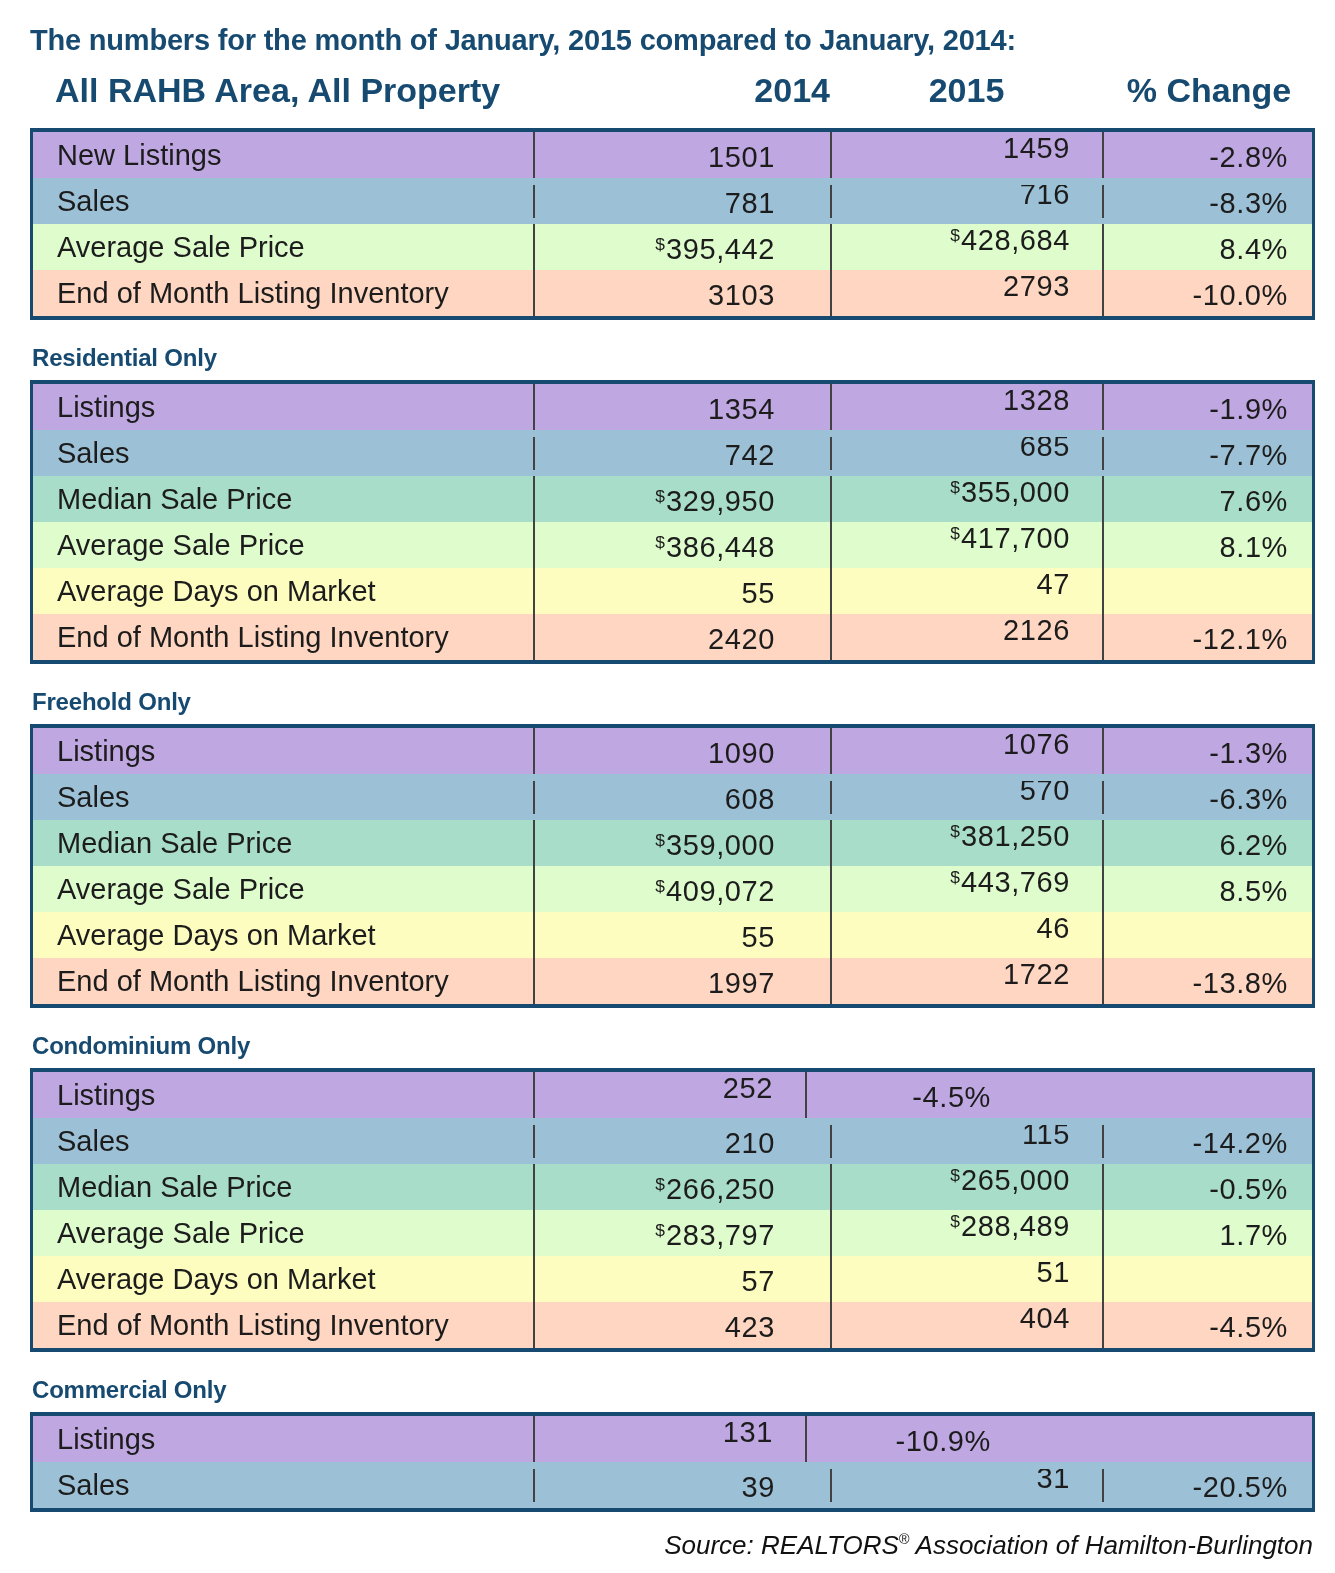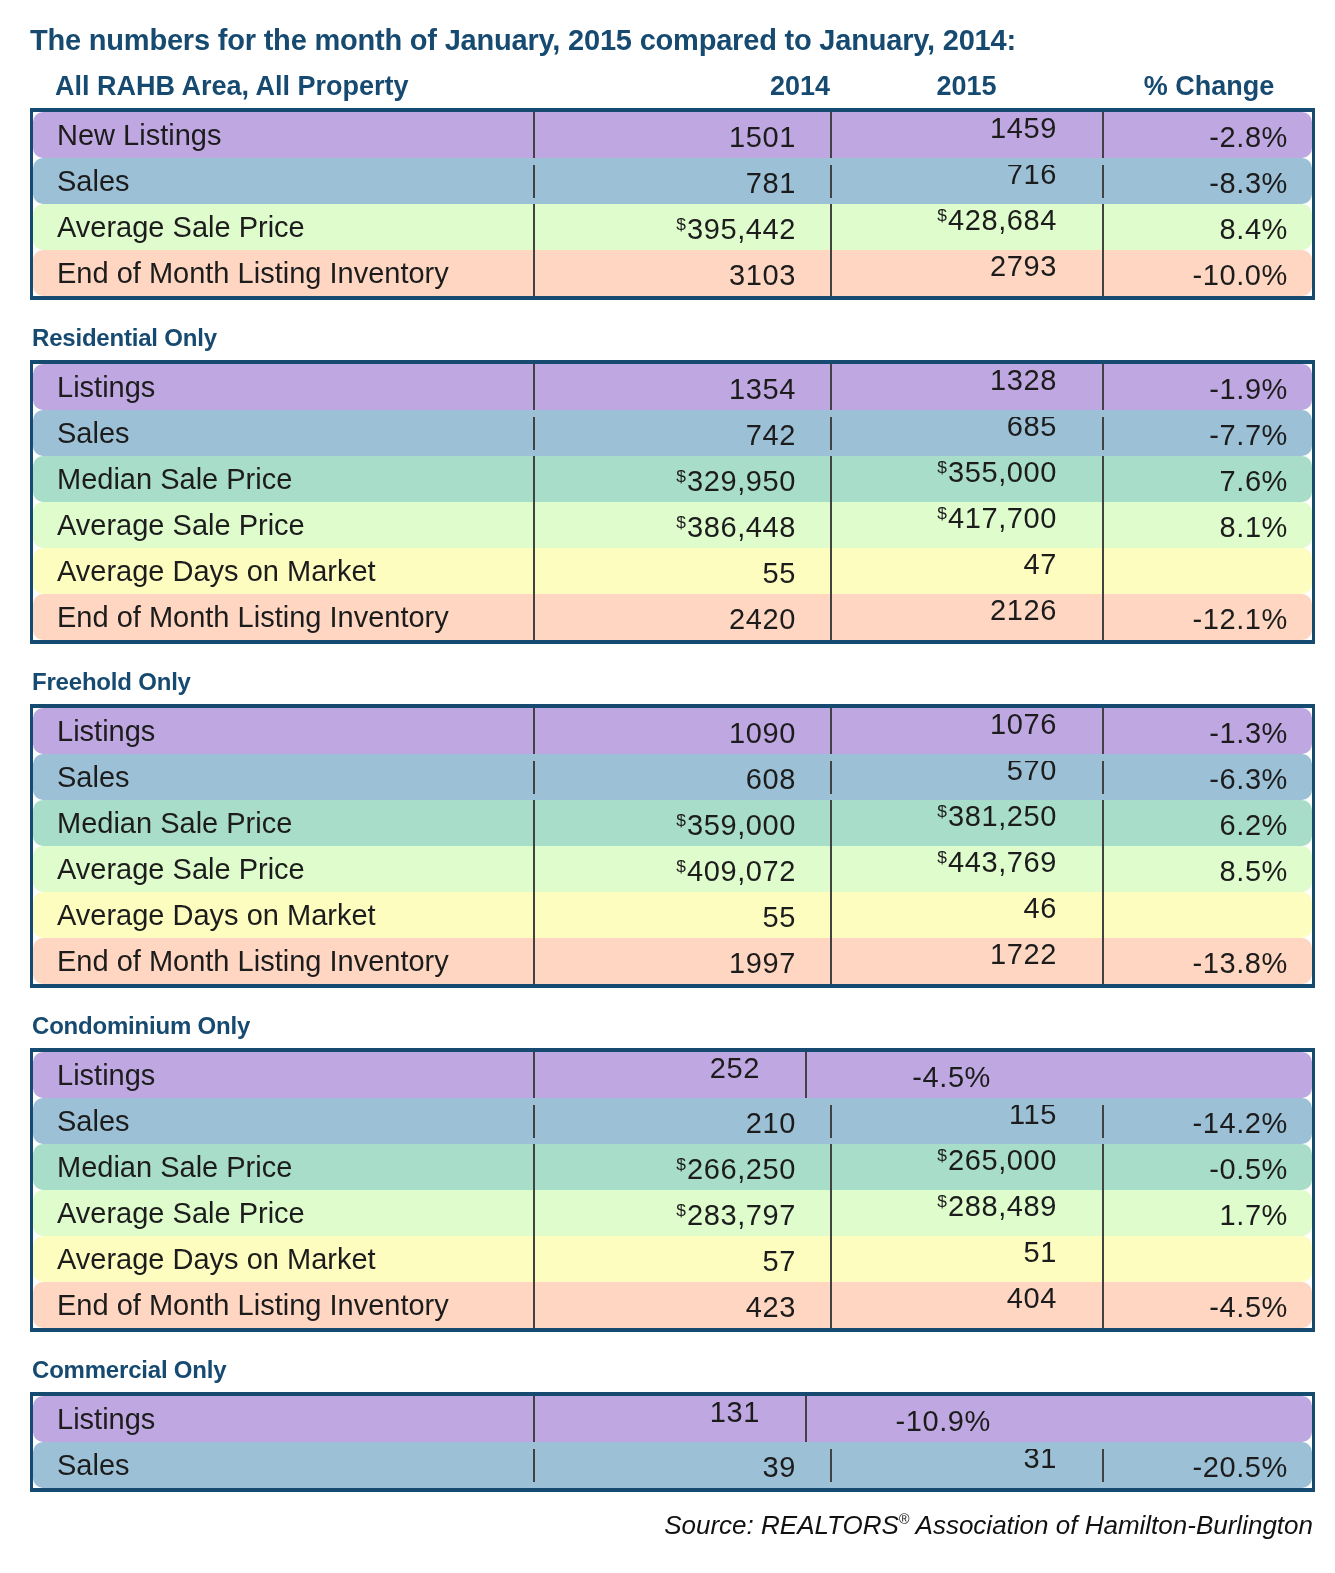--- a/index.html
+++ b/index.html
@@ -19,45 +19,45 @@
     font-family:"Liberation Sans",sans-serif;
     overflow:hidden;
   }
   .page{padding:20px 20px 0 30px;box-sizing:border-box;}
   .title{
     color:var(--navy);font-weight:bold;font-size:29px;
     margin:4px 0 14px 0;letter-spacing:-0.2px;
   }
   .header-row{
     display:flex;width:1285px;font-weight:bold;color:var(--navy);
-    font-size:27px;margin-bottom:6px;align-items:baseline;
+    font-size:34px;margin-bottom:18px;align-items:baseline;
   }
   .hcol{box-sizing:border-box;}
   .hcol1{width:503px;padding-left:25px;}
   .hcol2{width:297px;text-align:right;}
   .hcol3{width:273px;text-align:center;}
   .hcol4{width:212px;text-align:center;}
 
   .section-heading{
     color:var(--navy);font-weight:bold;font-size:24px;
     margin:24px 0 8px 2px;letter-spacing:-0.2px;
   }
   .data-table{
     width:1285px;box-sizing:border-box;
     border:3px solid var(--navy);
     border-top-width:4px;border-bottom-width:4px;
   }
-  .row{display:flex;height:46px;border-radius:10px;}
+  .row{display:flex;height:46px;}
   .cell{
     box-sizing:border-box;font-size:29px;color:var(--text);
     display:flex;align-items:center;overflow:hidden;white-space:nowrap;
   }
   .c1{width:500px;padding-left:24px;}
-  .c2{width:297px;justify-content:flex-end;padding-right:34px;border-left:2px solid var(--divider);}
-  .c3{width:272px;justify-content:flex-end;padding-right:45px;border-left:2px solid var(--divider);}
+  .c2{width:297px;justify-content:flex-end;padding-right:55px;border-left:2px solid var(--divider);}
+  .c3{width:272px;justify-content:flex-end;padding-right:32px;border-left:2px solid var(--divider);}
   .c4{width:210px;justify-content:flex-end;padding-right:24px;border-left:2px solid var(--divider);}
   .val{position:relative;letter-spacing:0.6px;}
   .c2 .val,.c4 .val{top:2px;}
   .c3 .val{top:-7px;}
   .cur{font-size:0.6em;position:relative;top:-0.5em;margin-right:1px;letter-spacing:0;}
 
   .bg-purple{background:var(--row-purple);}
   .bg-blue{background:var(--row-blue);align-items:center;}
   .bg-teal{background:var(--row-teal);}
   .bg-green{background:var(--row-green);}

